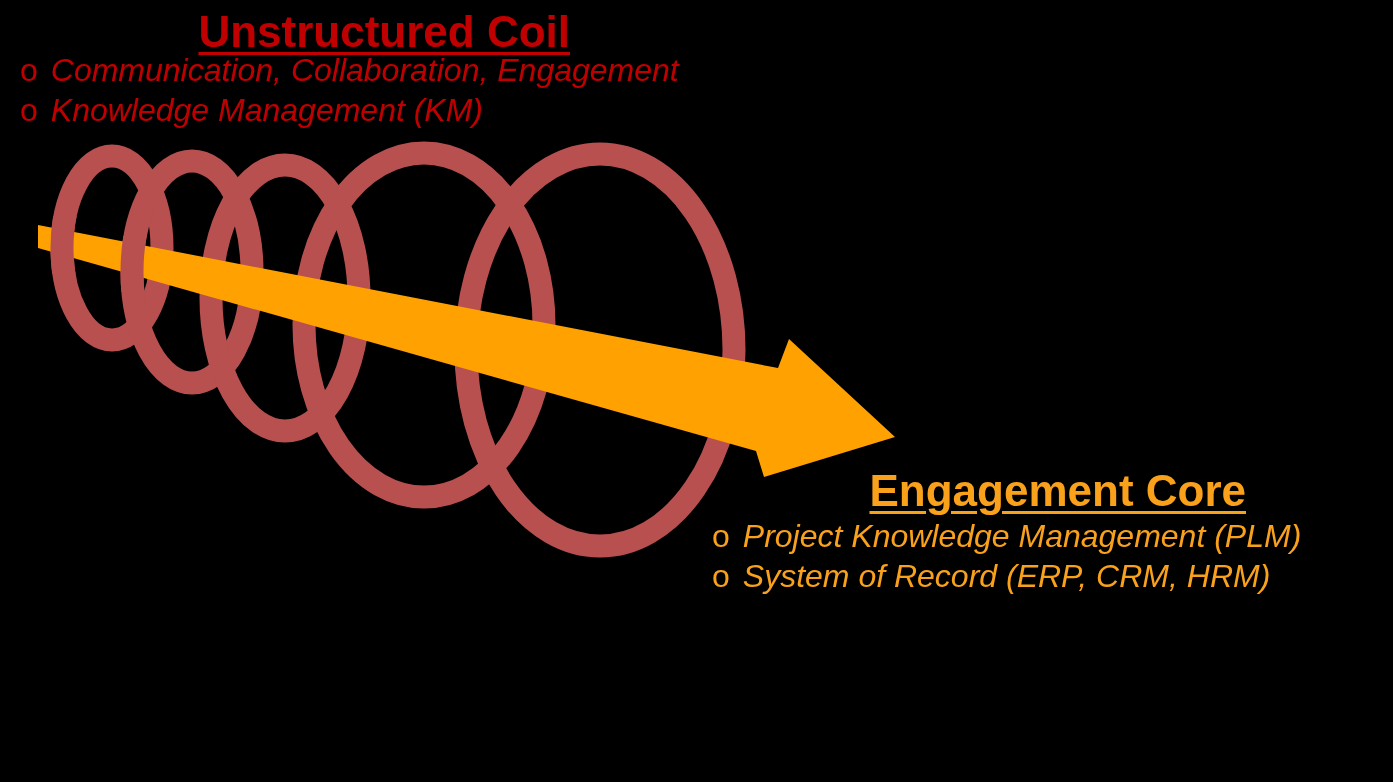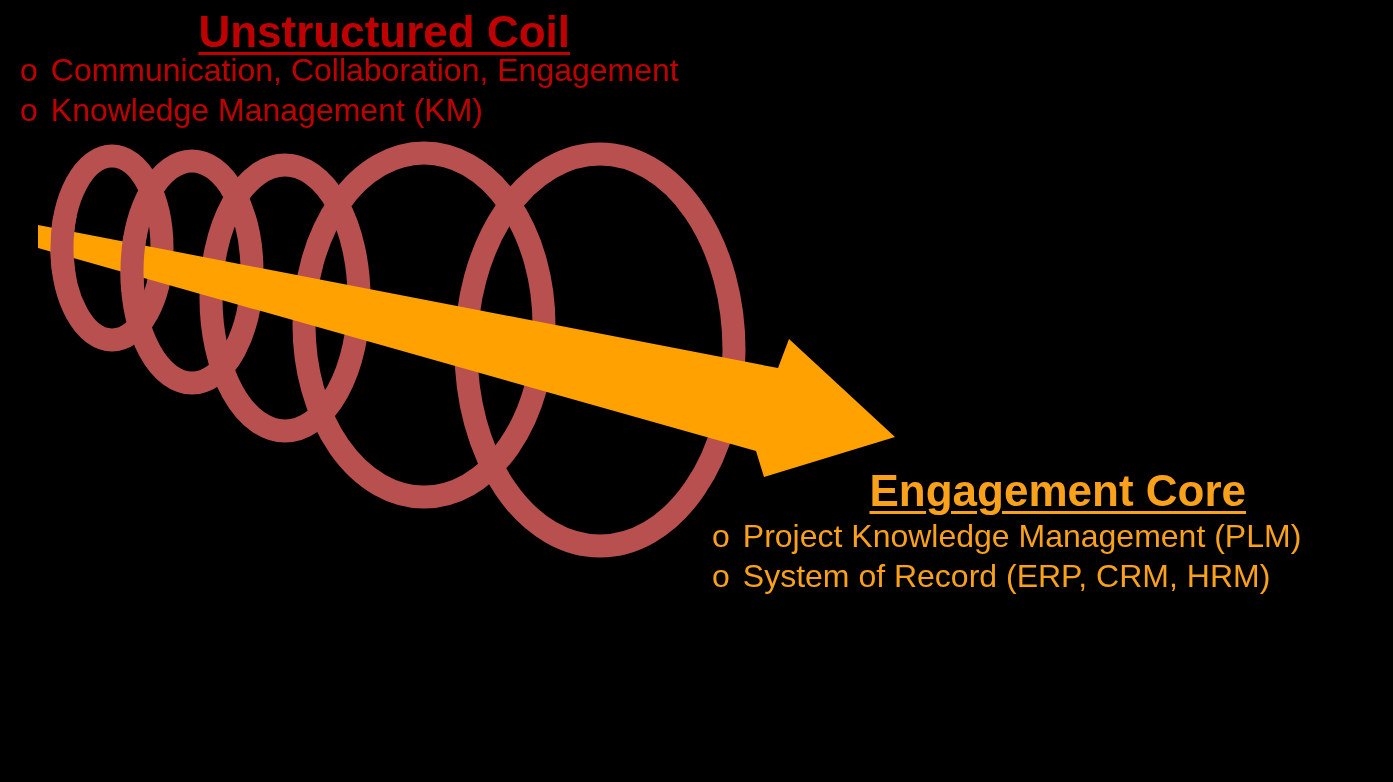--- a/index.html
+++ b/index.html
@@ -45,21 +45,21 @@
   .bullet-list {
     font-size: 32px;
     line-height: 40px;
   }
   .bullet-line { white-space: nowrap; }
   .bullet-char {
     display: inline-block;
     font-style: normal;
     margin-right: 13px;
   }
-  .bullet-text { }
+  .bullet-text { font-style: italic; }
 </style>
 </head>
 <body>
 
 <div class="stage">
 
   <svg class="diagram" width="1393" height="782" viewBox="0 0 1393 782">
     <defs>
       <clipPath id="clip-r1">
           <rect x="42" y="216" width="46" height="58"></rect>

